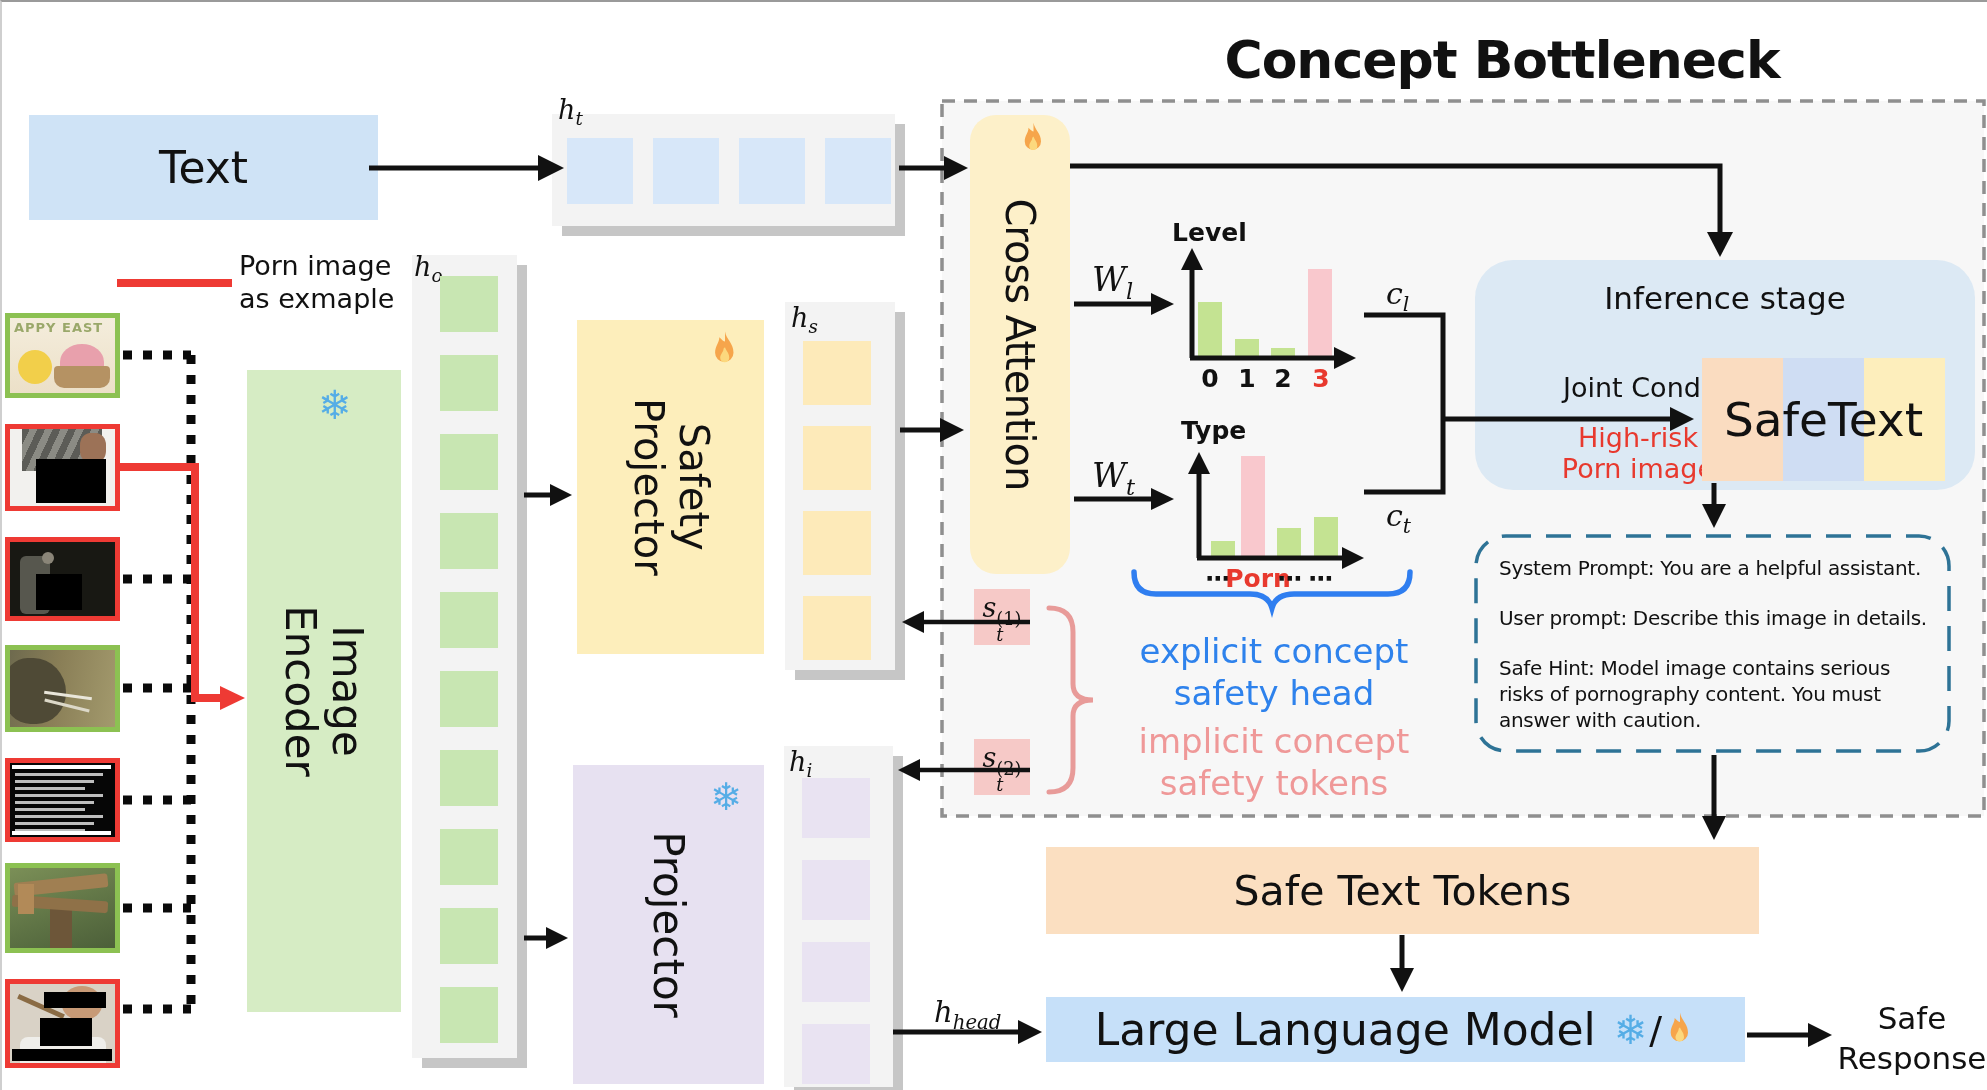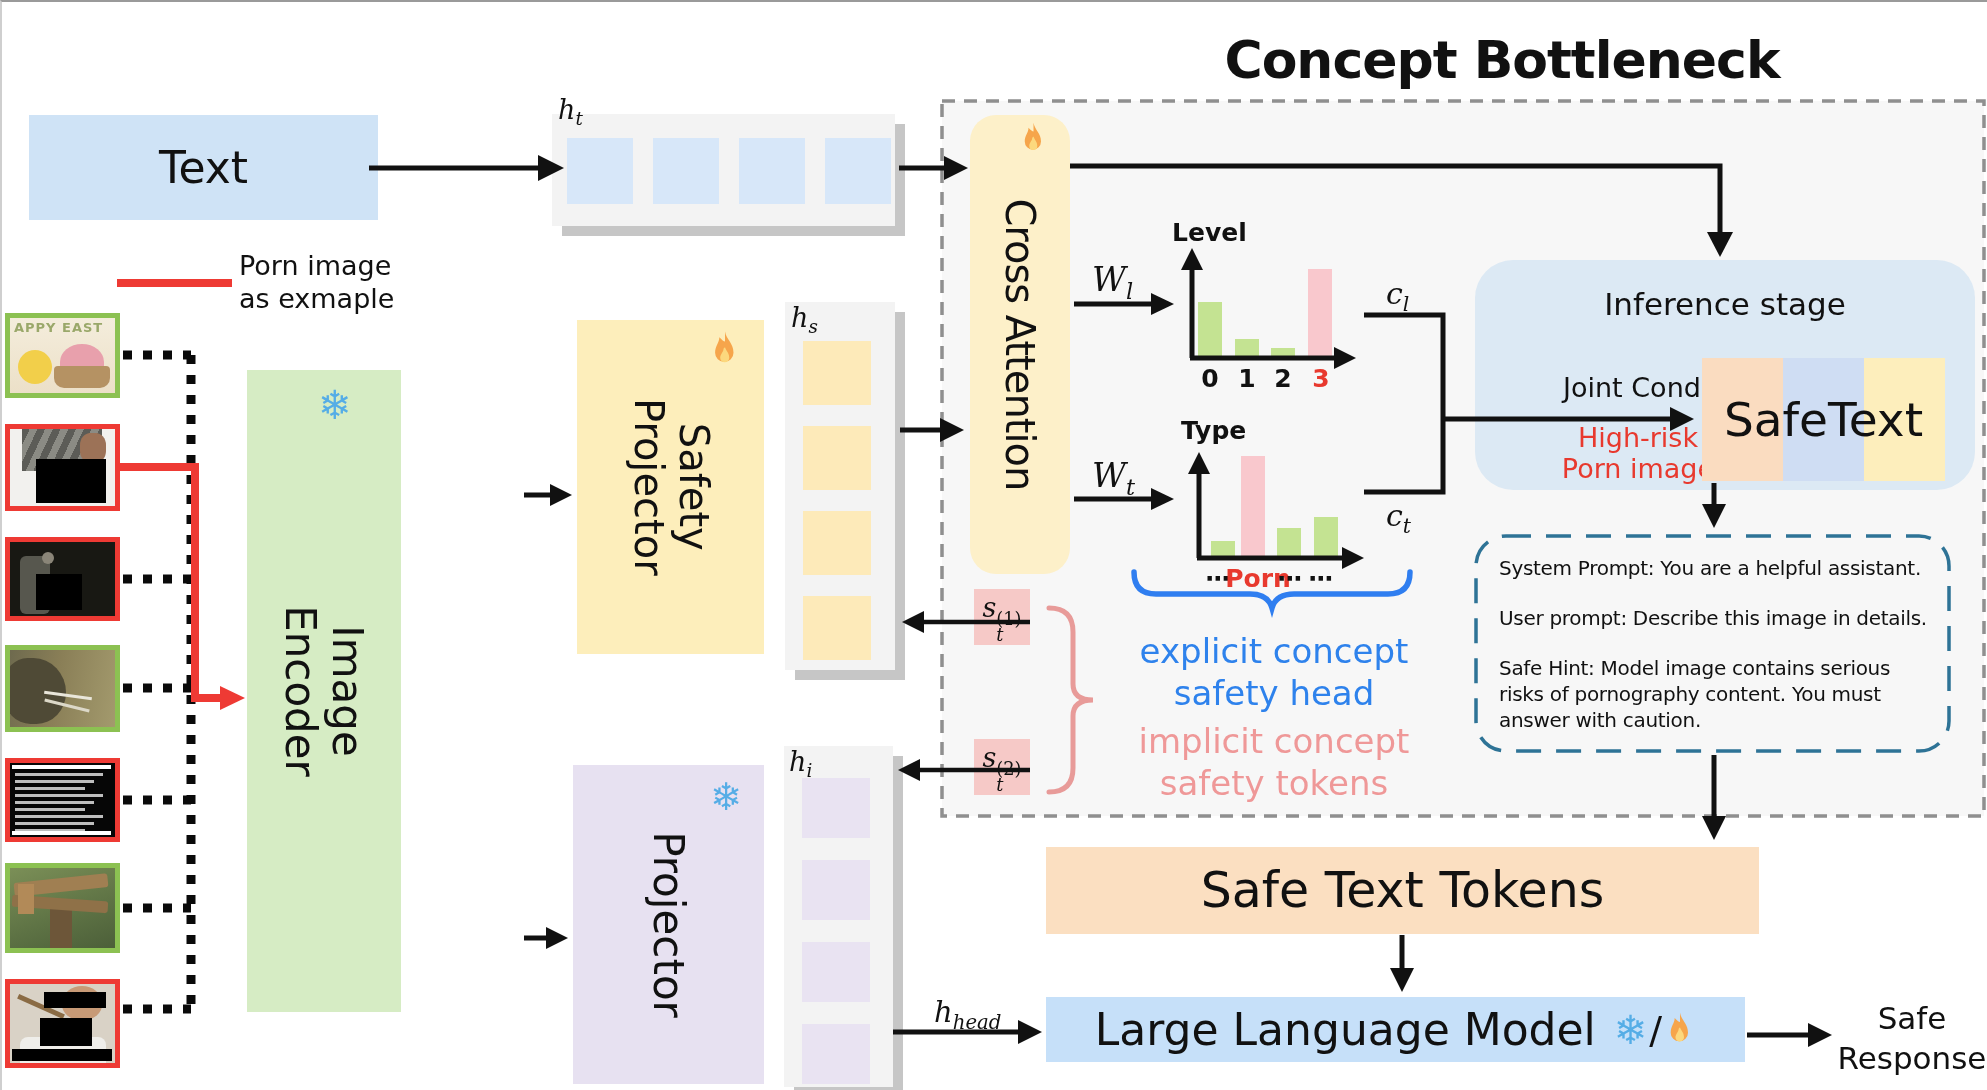--- a/index.html
+++ b/index.html
@@ -121,20 +121,34 @@
       </div>
 
     <div class="box center" style="left:245px;top:368px;width:154px;height:642px;background:#d6ecc4;">
       <span class="abs snow" style="top:12px;left:50%;transform:translateX(-18%);font-size:40px;">❄</span>
       <div class="rot" style="font-size:42px;">
         <div>Image</div>
           <div>Encoder</div>
       </div>
     </div>
 
+    <div class="strip" id="strip-ho" style="left:410px;top:253px;width:105px;height:803px;">
+      <span class="striplabel math" style="left:2px;top:-4px;">
+        <span>h</span><sub>o</sub></span>
+    <div class="sq" style="left: 28px; top: 21px; width: 58px; height: 56px; background: rgb(200, 230, 178);"></div>
+        <div class="sq" style="left: 28px; top: 100px; width: 58px; height: 56px; background: rgb(200, 230, 178);"></div>
+        <div class="sq" style="left: 28px; top: 179px; width: 58px; height: 56px; background: rgb(200, 230, 178);"></div>
+        <div class="sq" style="left: 28px; top: 258px; width: 58px; height: 56px; background: rgb(200, 230, 178);"></div>
+        <div class="sq" style="left: 28px; top: 337px; width: 58px; height: 56px; background: rgb(200, 230, 178);"></div>
+        <div class="sq" style="left: 28px; top: 416px; width: 58px; height: 56px; background: rgb(200, 230, 178);"></div>
+        <div class="sq" style="left: 28px; top: 495px; width: 58px; height: 56px; background: rgb(200, 230, 178);"></div>
+        <div class="sq" style="left: 28px; top: 574px; width: 58px; height: 56px; background: rgb(200, 230, 178);"></div>
+        <div class="sq" style="left: 28px; top: 653px; width: 58px; height: 56px; background: rgb(200, 230, 178);"></div>
+        <div class="sq" style="left: 28px; top: 732px; width: 58px; height: 56px; background: rgb(200, 230, 178);"></div>
+      </div>
 
     <div class="box center" style="left:575px;top:318px;width:187px;height:334px;background:#fdeebb;">
       <span class="abs" style="top:10px;right:22px;">
         <svg class="flame" width="34" height="40" viewBox="0 0 24 28">
             <path d="M12 1 C13 7 18 9 18 16 A6.5 6.5 0 0 1 5 16 C5 11 8 9 8 5 C10 7 11 8 12 8 Z" fill="#f6a54b"></path>
             <path d="M12 12 C13 15 15 16 15 19.5 A3.2 3.2 0 0 1 8.6 19.5 C8.6 17 11 15.5 11 13 Z" fill="#fcd87d"></path>
           </svg></span>
       <div class="rot" style="font-size:40px;">
         <div>Safety</div>
           <div>Projector</div>
@@ -223,21 +237,21 @@
     <div class="abs" style="left:1112px;top:628px;width:320px;text-align:center;font-size:34px;line-height:42px;color:#2e82ec;">
       <div>explicit concept</div>
         <div>safety head</div>
     </div>
     <div class="abs" style="left:1112px;top:718px;width:320px;text-align:center;font-size:34px;line-height:42px;color:#ef9898;">
       <div>implicit concept</div>
         <div>safety tokens</div>
     </div>
 
     <div class="box" style="left:1473px;top:258px;width:500px;height:230px;background:#dce9f4;border-radius:38px;">
-      <div class="abs" style="left:0;top:26px;width:100%;text-align:center;font-size:31px;">Inference stage</div>
+      <div class="abs" style="left:0;top:20px;width:100%;text-align:center;font-size:31px;">Inference stage</div>
       <div class="abs" style="left:88px;top:112px;font-size:27px;">Joint Condition</div>
       <div class="abs red" style="left:78px;top:162px;width:170px;text-align:center;font-size:27px;line-height:31px;">
         <div>High-risk</div>
           <div>Porn image</div>
       </div>
       <div class="abs" style="left:227px;top:98px;width:243px;height:123px;">
         <div class="abs" style="left:0;width:81px;height:123px;background:#fadcc0;"></div>
         <div class="abs" style="left:81px;width:81px;height:123px;background:#cfddf3;"></div>
         <div class="abs" style="left:162px;width:81px;height:123px;background:#fdeebc;"></div>
         <div class="abs center" style="left:0;top:0;width:100%;height:100%;font-size:47px;">SafeText</div>
@@ -249,21 +263,21 @@
         <rect x="3" y="3" width="473" height="215" rx="30" fill="none" stroke="#2e7396" stroke-width="3.5" stroke-dasharray="25 15"></rect>
       </svg>
       <div class="abs prompt" id="promptlines" style="left:14px;top:22px;width:452px;">
           <p class="promptline">System Prompt: You are a helpful assistant.</p>
           <p class="promptline">User prompt: Describe this image in details.</p>
           <p class="promptline">Safe Hint: Model image contains serious risks of pornography content. You must answer with caution.</p>
         </div>
     </div>
 
     <div class="box center" style="left:1044px;top:845px;width:713px;height:87px;background:#fbdfc1;">
-      <span style="font-size:49px;">Safe Text Tokens</span>
+      <span style="font-size:41px;">Safe Text Tokens</span>
     </div>
 
     <div class="box center" style="left:1044px;top:995px;width:699px;height:65px;background:#c6e0f9;">
       <span style="font-size:44px;">Large Language Model</span>
       <span class="snow" style="font-size:40px;margin-left:18px;">❄</span>
       <span style="font-size:38px;margin:0 2px;">/</span>
       <span>
         <svg class="flame" width="32" height="38" viewBox="0 0 24 28">
             <path d="M12 1 C13 7 18 9 18 16 A6.5 6.5 0 0 1 5 16 C5 11 8 9 8 5 C10 7 11 8 12 8 Z" fill="#f6a54b"></path>
             <path d="M12 12 C13 15 15 16 15 19.5 A3.2 3.2 0 0 1 8.6 19.5 C8.6 17 11 15.5 11 13 Z" fill="#fcd87d"></path>

